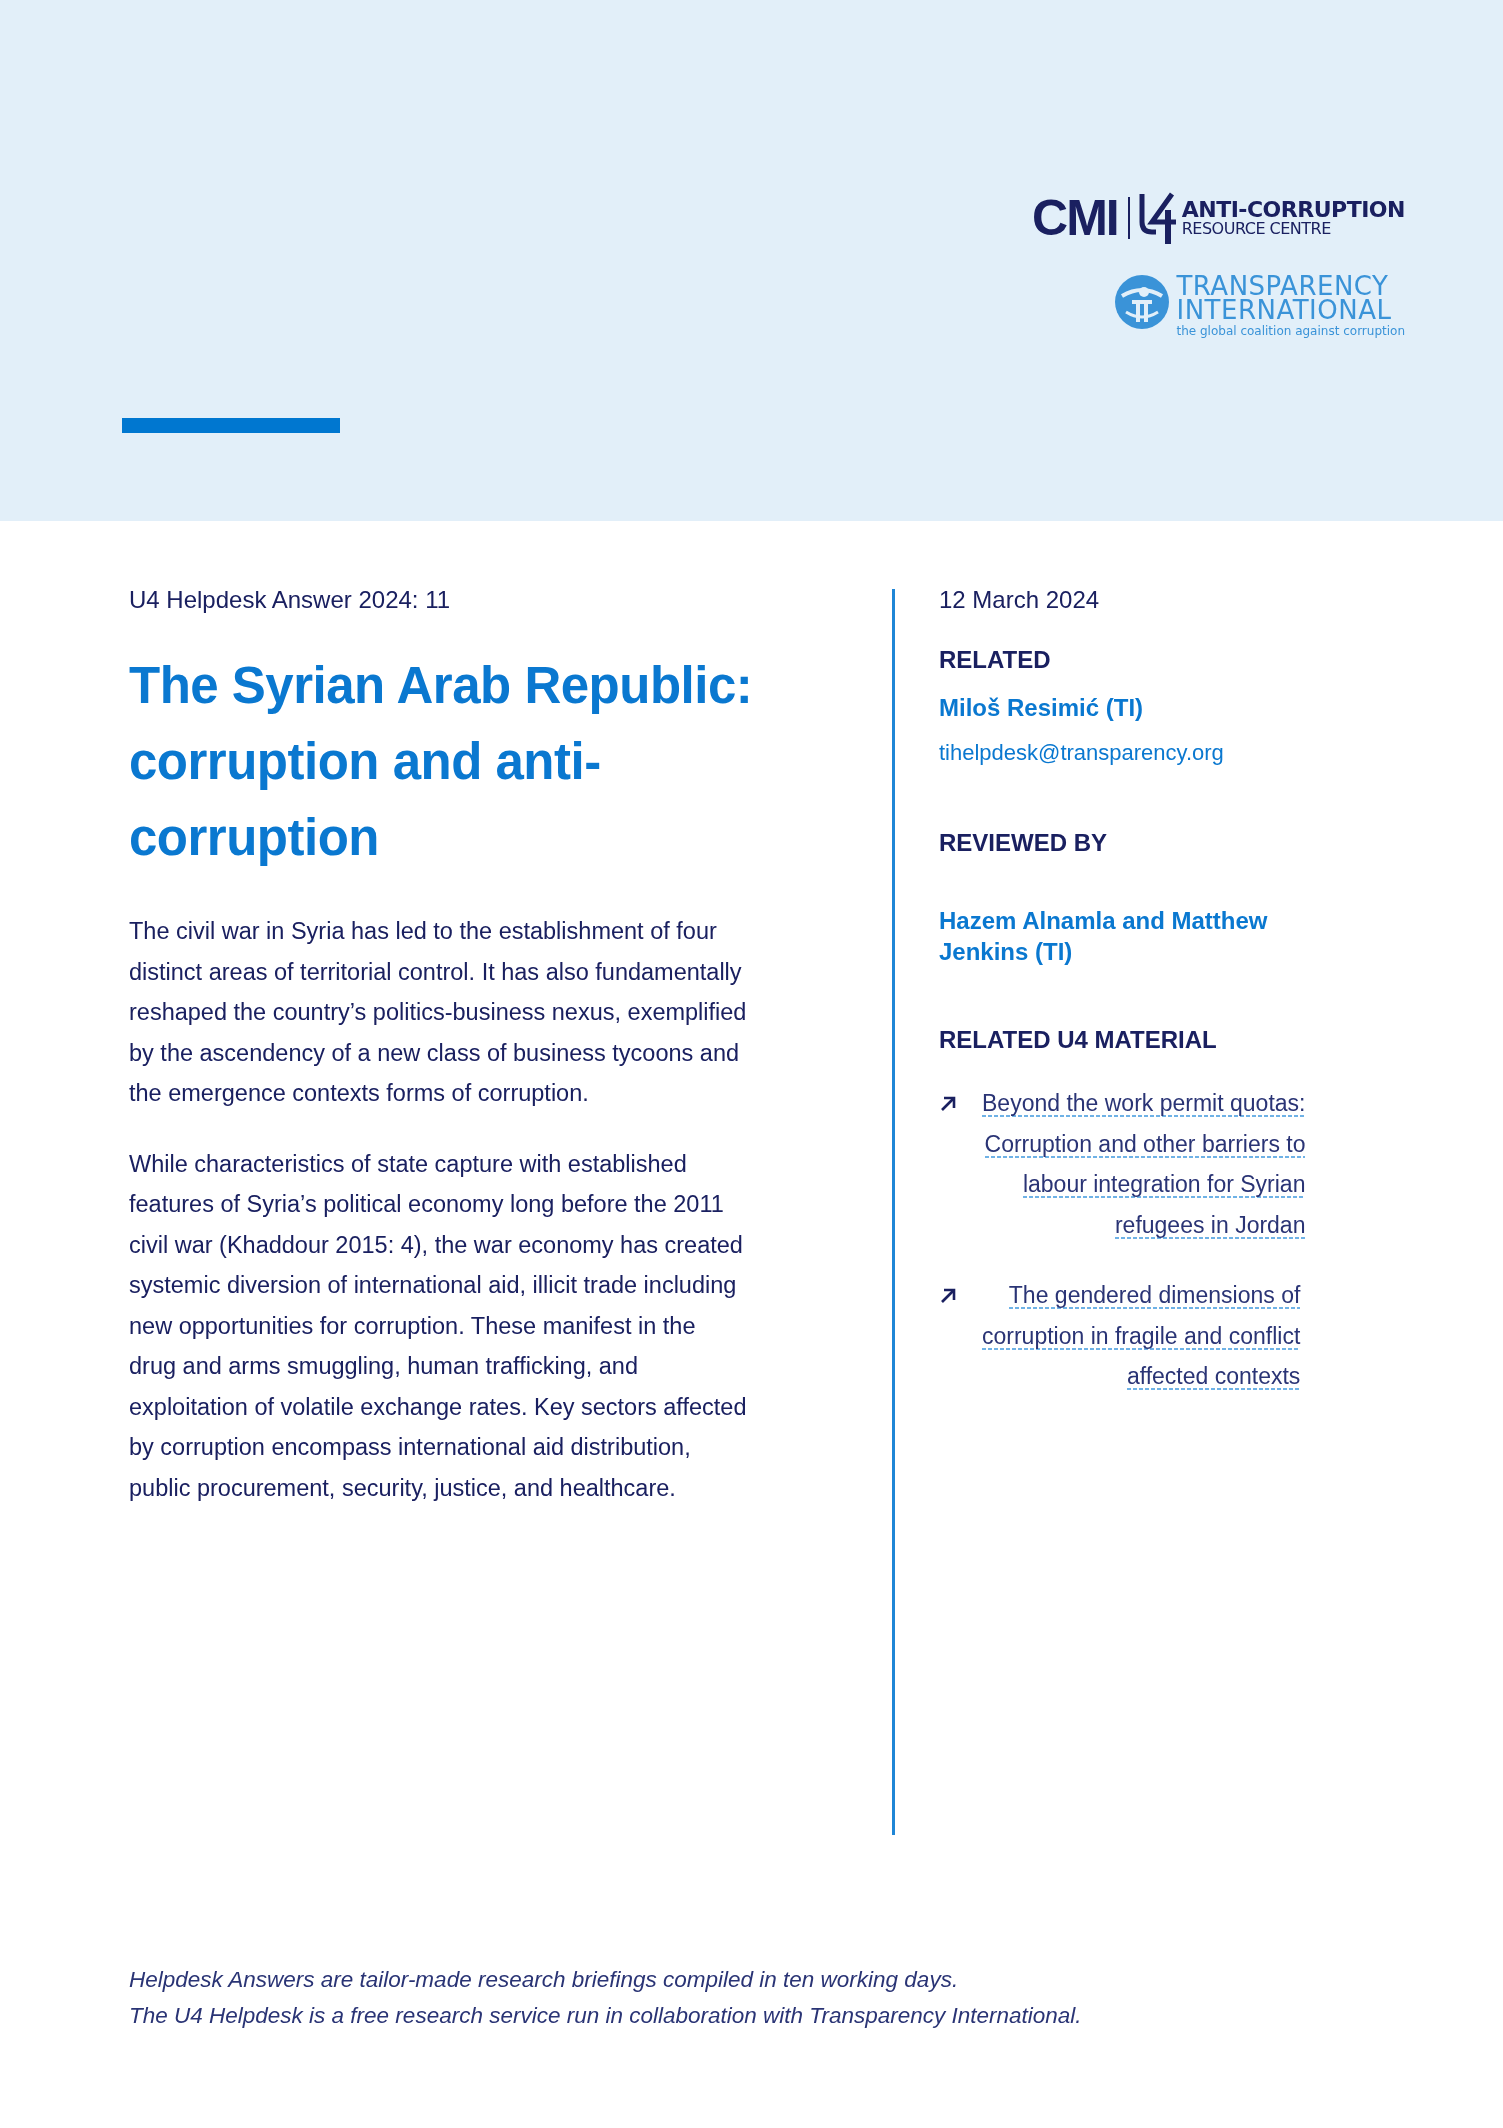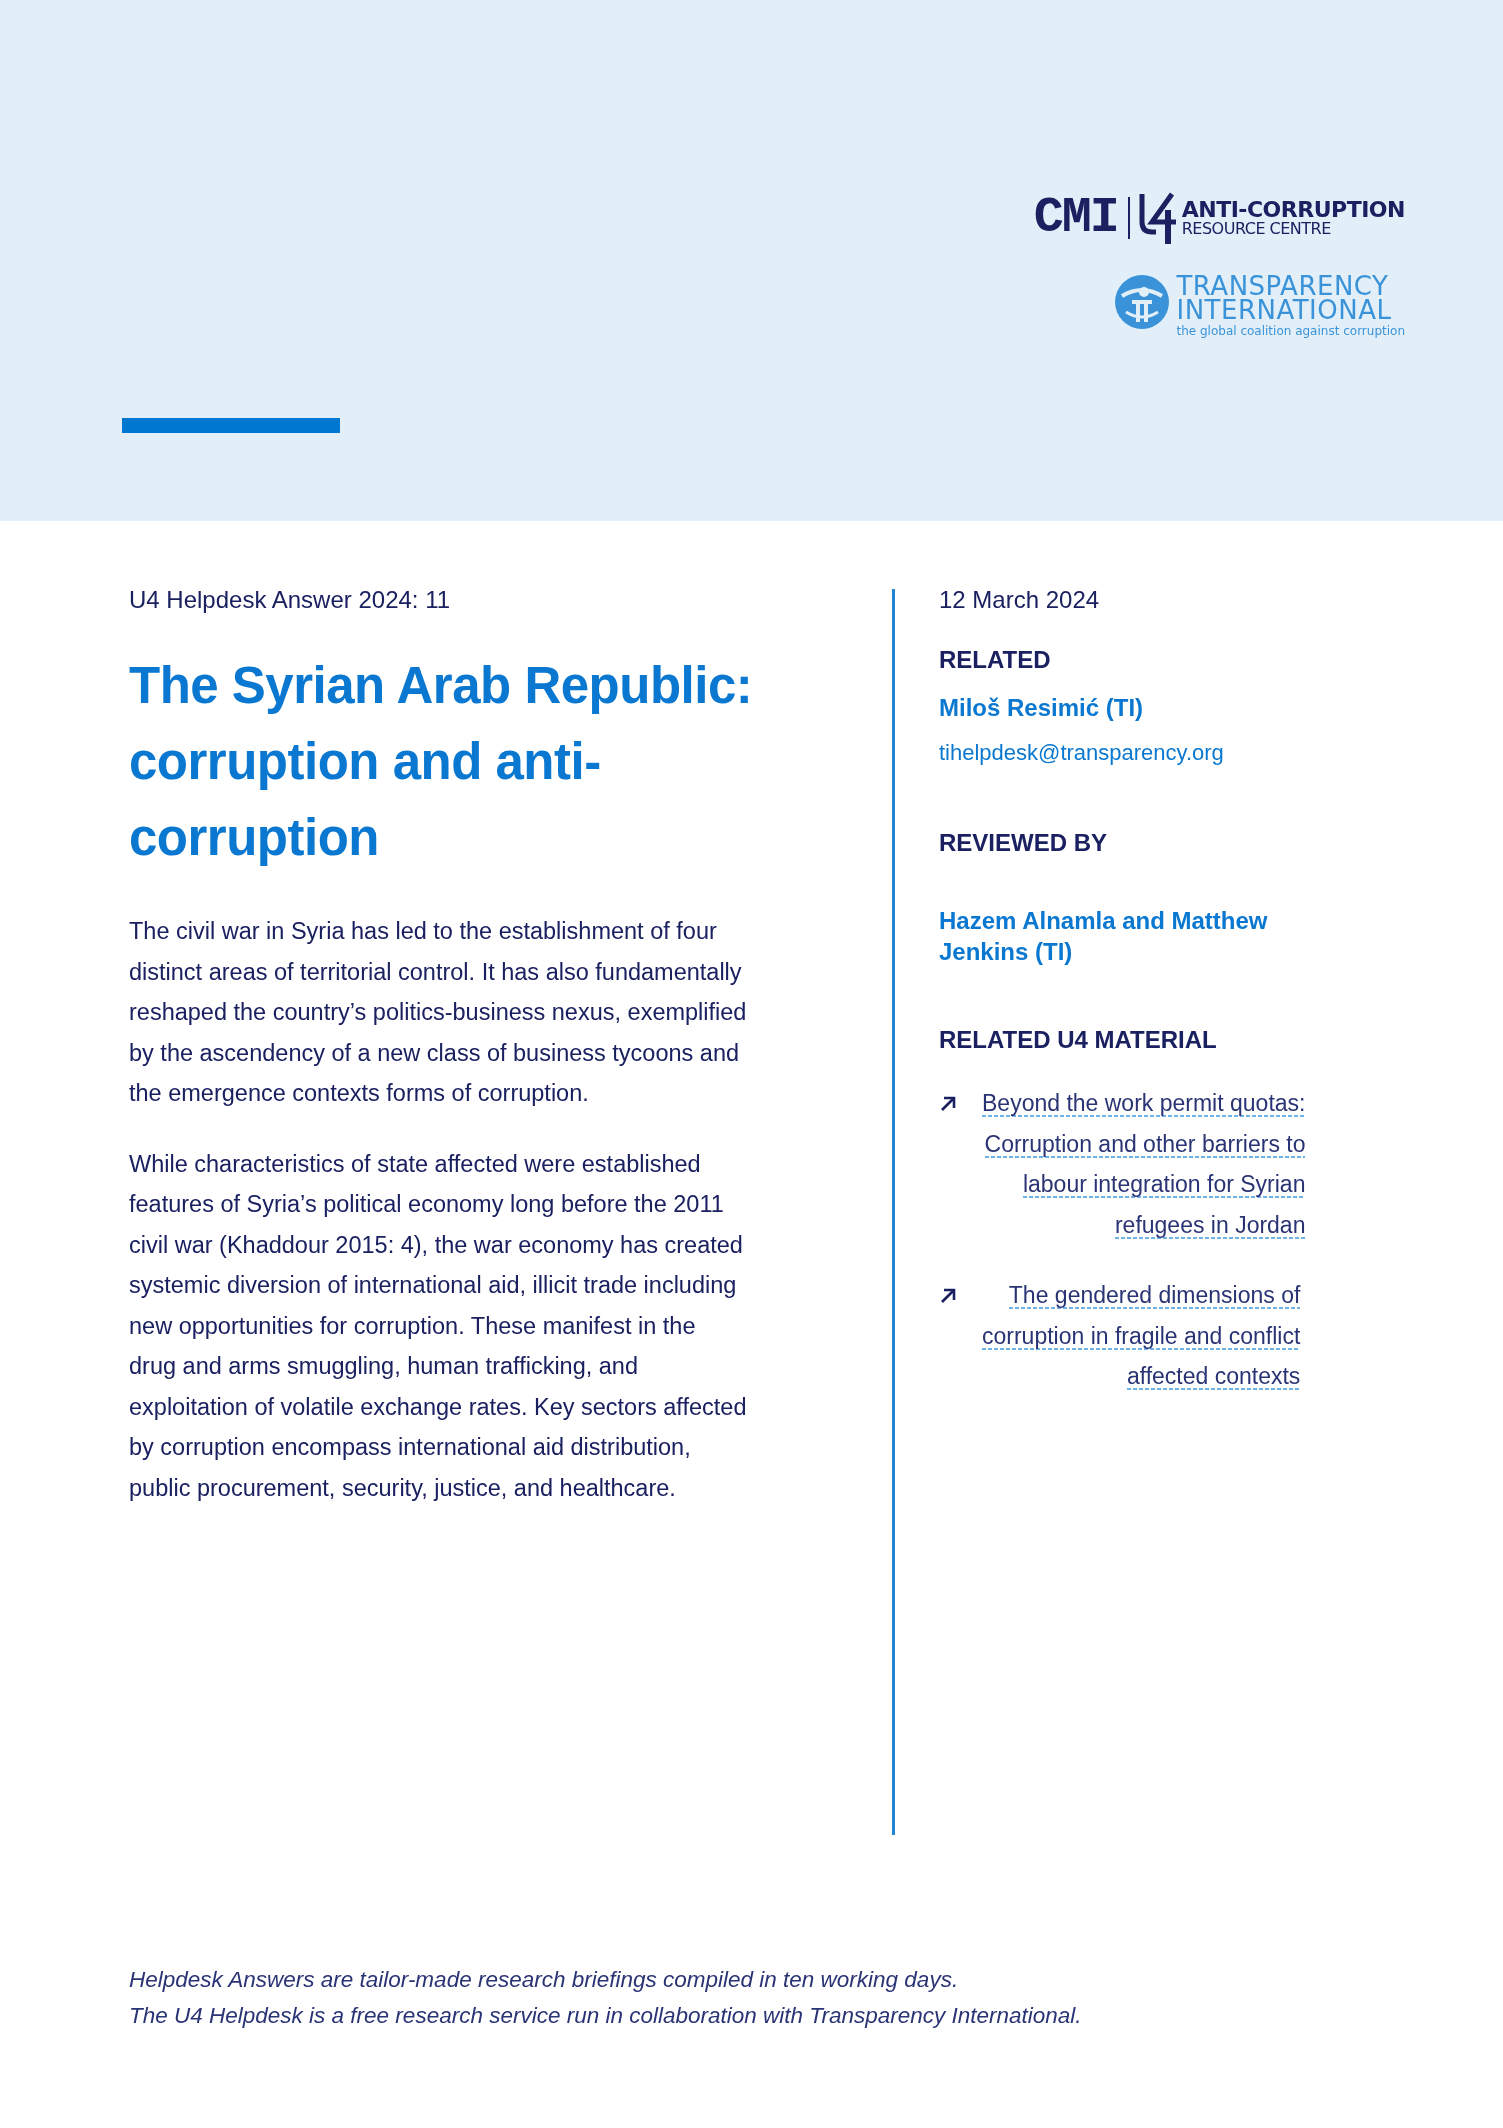--- a/index.html
+++ b/index.html
@@ -6,21 +6,21 @@
   html, body { width: 1503px; height: 2128px; background: #ffffff; }
   body { position: relative; font-family: "Liberation Sans", "DejaVu Sans", sans-serif; color: #1a2060; overflow: hidden; }
 
   .header { position: absolute; left: 0; top: 0; width: 1503px; height: 521px; background: #e2eff9; }
   .big-title { position: absolute; left: 126px; top: 165px; font-weight: 700; font-size: 100px; line-height: 113px; color: #1a2060; letter-spacing: -1px; }
   .big-title div { white-space: nowrap; }
   .accent-bar { position: absolute; left: 122px; top: 418px; width: 218px; height: 15px; background: #0077d0; }
 
   .logos { position: absolute; left: 1030px; top: 190px; width: 375px; height: 160px; }
   .cmi-row { position: absolute; right: 0; top: 0; display: flex; align-items: center; height: 56px; }
-  .cmi-text { font-weight: 900; font-size: 50px; color: #1a2060; letter-spacing: -2px; line-height: 50px; font-family: Liberation Mono, monospace; }
+  .cmi-text { font-weight: 900; font-size: 50px; color: #1a2060; letter-spacing: -2px; line-height: 50px; font-family: Liberation Sans, sans-serif; }
   .cmi-sep { width: 2px; height: 42px; background: #1a2060; margin: 0 8px 0 10px; }
   .u4-mark { width: 40px; height: 52px; position: relative; }
   .u4-text { display: flex; flex-direction: column; margin-left: 4px; }
   .u4-line1 { font-weight: 700; font-size: 22px; line-height: 22px; color: #1a2060; font-family: "DejaVu Sans", sans-serif; letter-spacing: -0.5px; }
   .u4-line2 { font-size: 16px; line-height: 16px; color: #1a2060; font-family: "DejaVu Sans", sans-serif; letter-spacing: -0.5px; }
 
   .ti-row { position: absolute; right: 0; top: 84px; display: flex; align-items: flex-start; }
   .ti-globe { width: 56px; height: 56px; margin-right: 6px; }
   .ti-text { display: flex; flex-direction: column; align-items: flex-start; }
   .ti-line { font-size: 26px; line-height: 24px; color: #3a93d8; font-family: "DejaVu Sans", sans-serif; letter-spacing: 0.5px; }
@@ -103,21 +103,21 @@
     <div>corruption</div>
   </h1>
   <div class="para p1">
     <div>The civil war in Syria has led to the establishment of four</div>
     <div>distinct areas of territorial control. It has also fundamentally</div>
     <div>reshaped the country’s politics-business nexus, exemplified</div>
     <div>by the ascendency of a new class of business tycoons and</div>
     <div>the emergence contexts forms of corruption.</div>
   </div>
   <div class="para p2">
-    <div>While characteristics of state affected were established</div>
+    <div>While characteristics of state capture with established</div>
     <div>features of Syria’s political economy long before the 2011</div>
     <div>civil war (Khaddour 2015: 4), the war economy has created</div>
     <div>systemic diversion of international aid, illicit trade including</div>
     <div>new opportunities for corruption. These manifest in the</div>
     <div>drug and arms smuggling, human trafficking, and</div>
     <div>exploitation of volatile exchange rates. Key sectors affected</div>
     <div>by corruption encompass international aid distribution,</div>
     <div>public procurement, security, justice, and healthcare.</div>
   </div>
 </div>

